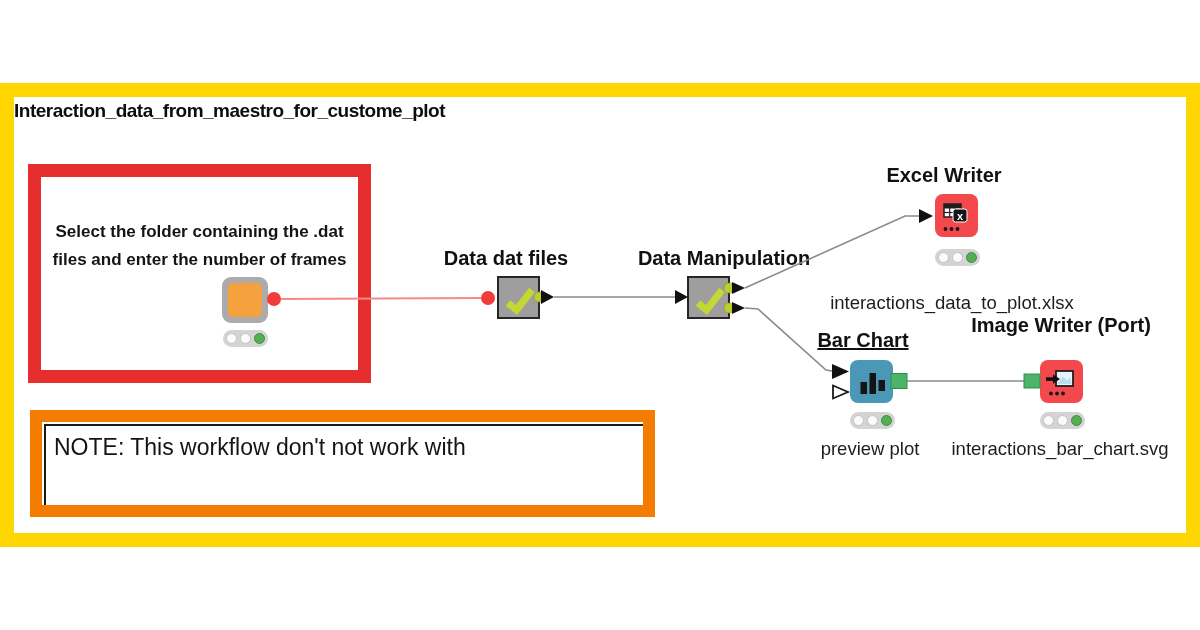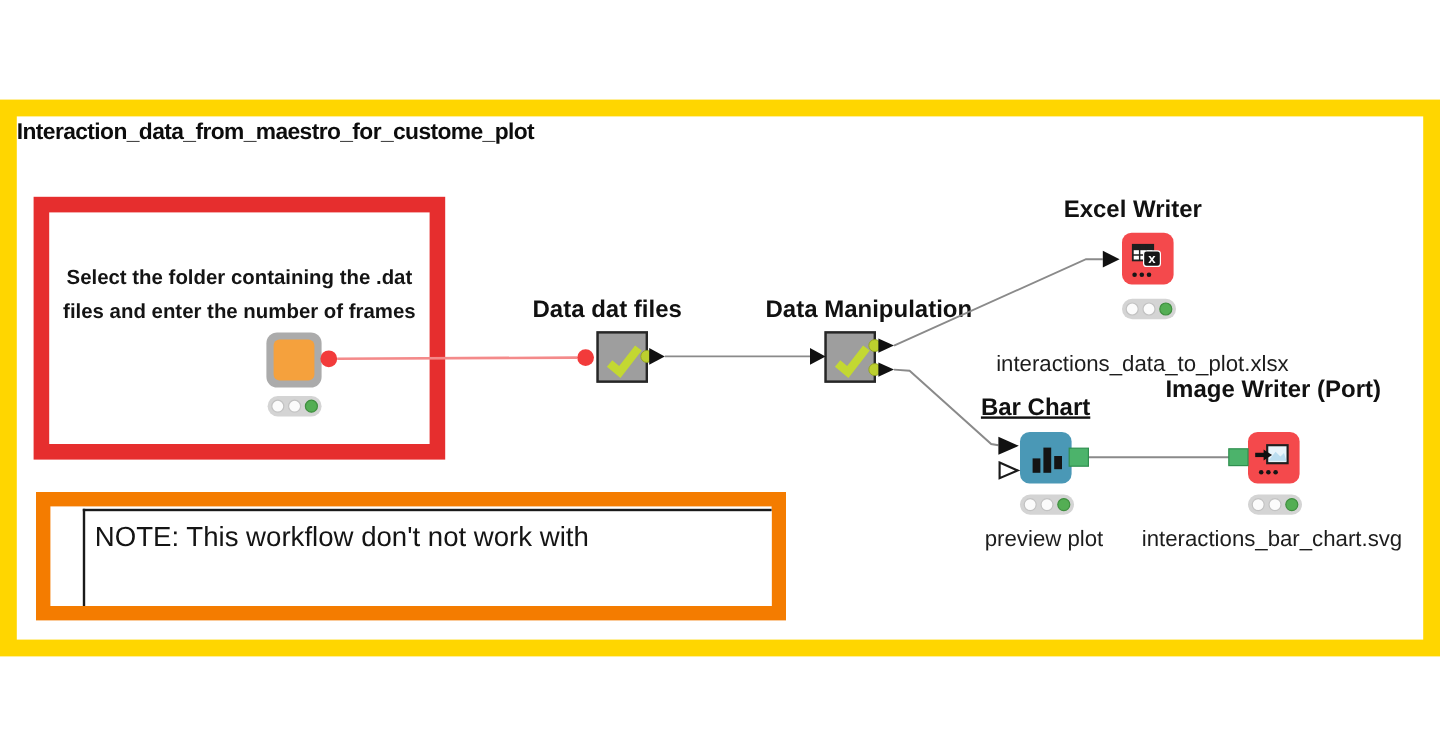--- a/index.html
+++ b/index.html
@@ -23,21 +23,21 @@
   .red-box-text{
     margin-top:41px;text-align:center;font-size:17px;font-weight:bold;
     color:#141414;line-height:28px;
   }
   .note-box{
     position:absolute;left:30px;top:410px;width:625px;height:107px;
     box-sizing:border-box;border:12px solid #F47C00;background:#ffffff;z-index:2;
   }
   .note-inner{
     position:absolute;left:2px;top:2px;right:0;bottom:0;
-    border-left:2px solid #1a1a1a;border-top:2px solid #1a1a1a;background:#ffffff;margin-left:25px;
+    border-left:2px solid #1a1a1a;border-top:2px solid #1a1a1a;background:#ffffff;
   }
   .note-text{
     margin:4px 0 0 8px;font-size:23px;color:#141414;line-height:35px;font-weight:normal;
   }
   
   .knode{
     position:absolute;width:43px;height:43px;box-sizing:border-box;z-index:4;
   }
   .comp-node{background:#9E9E9E;border:2px solid #262626;}
   .red-node{background:#F4494C;border-radius:8px;}

